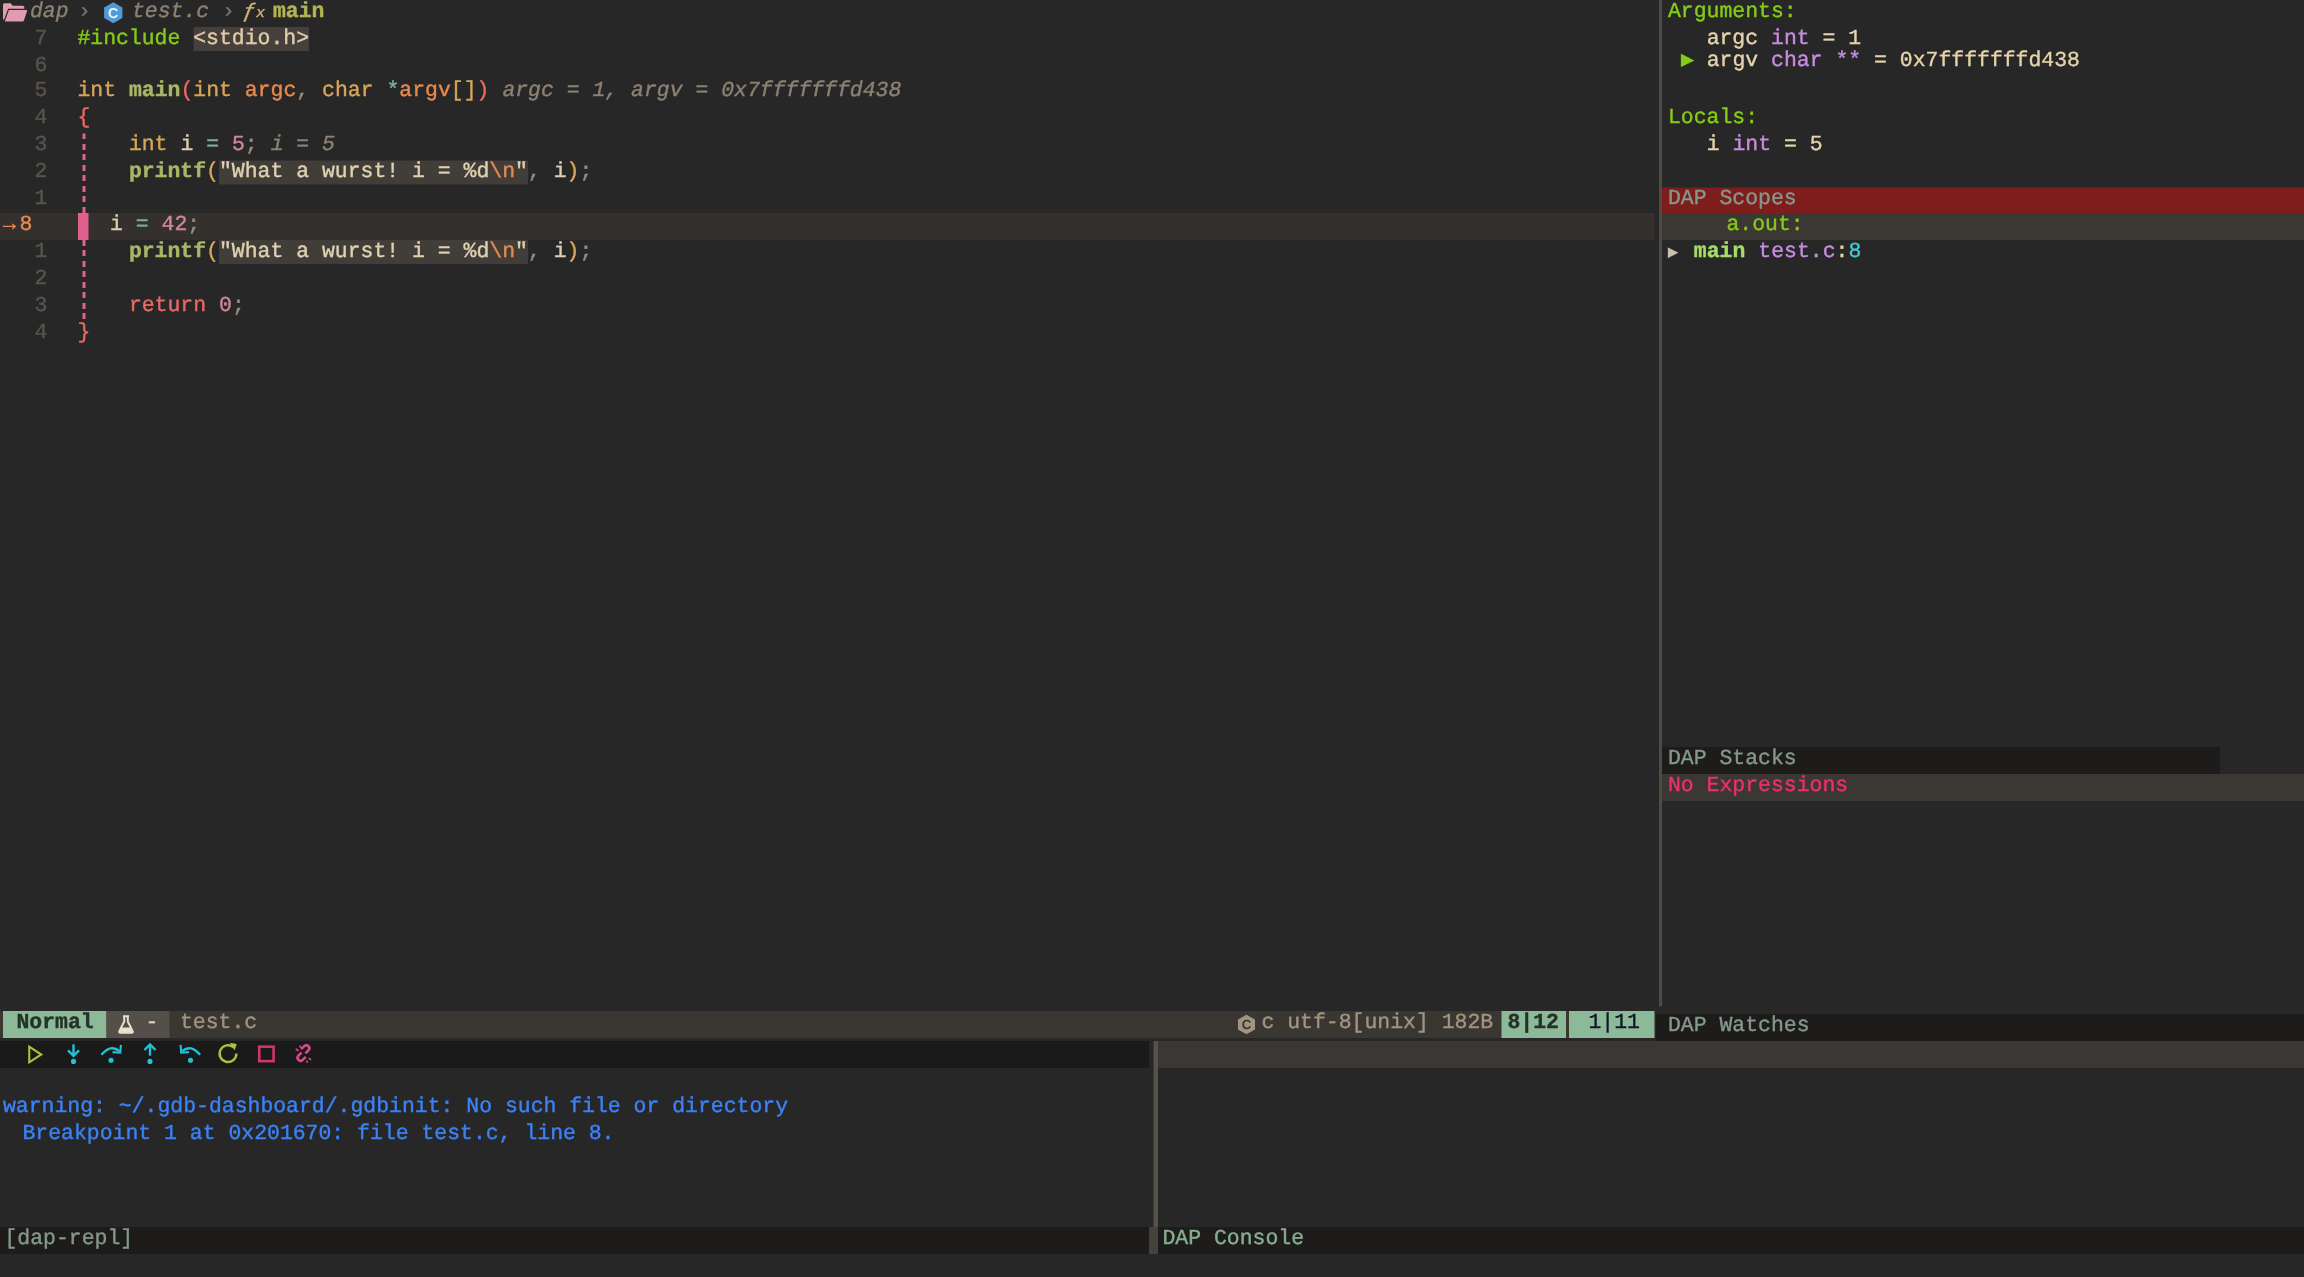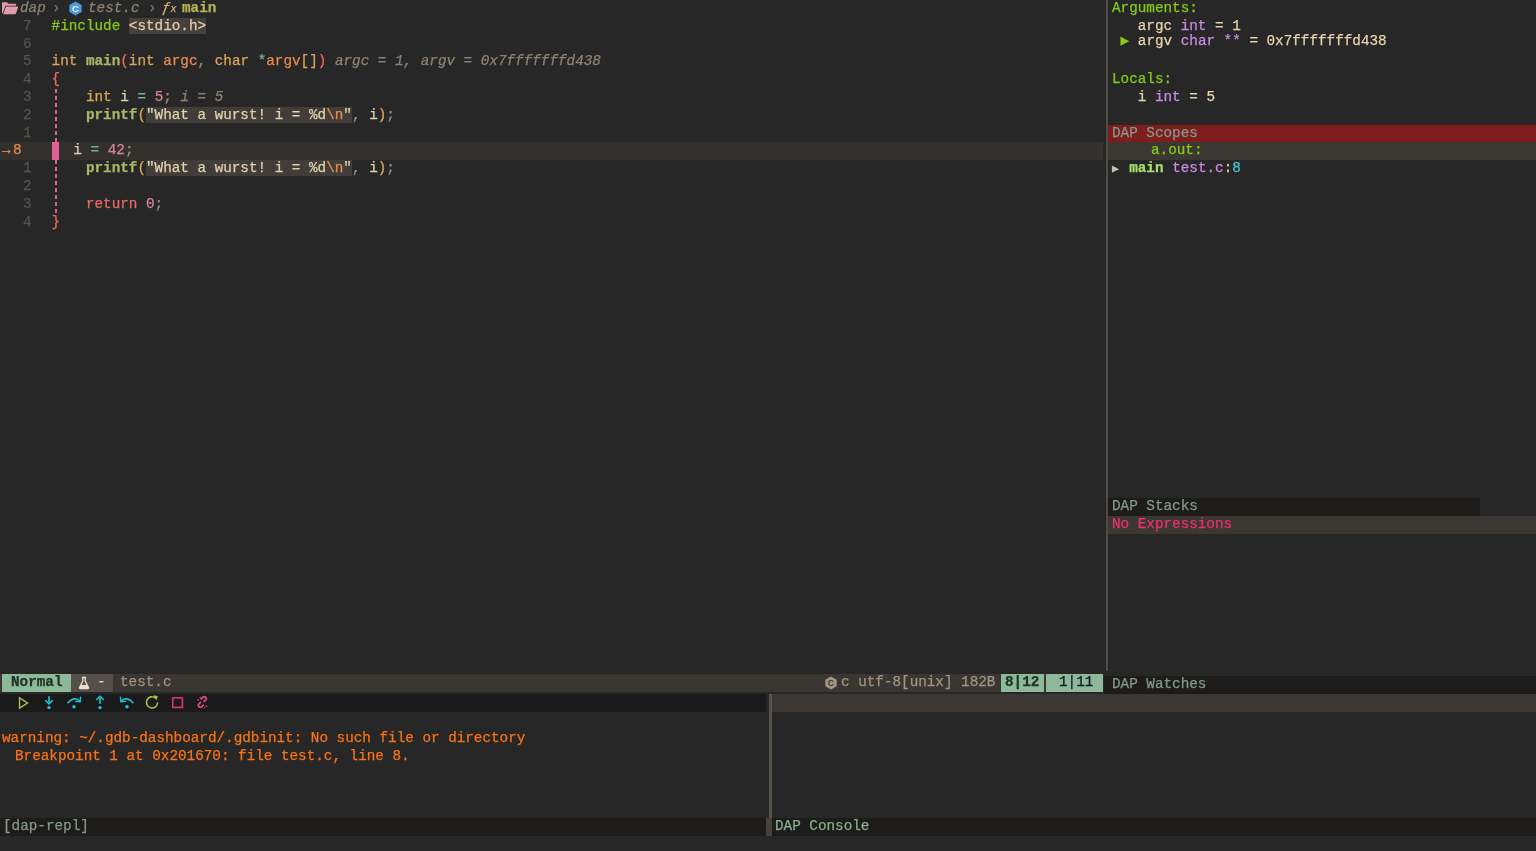--- a/index.html
+++ b/index.html
@@ -25,21 +25,21 @@
   .pnk { color:#d3869b; }
   .gry { color:#998d79; }
   .cmt { color:#8c8273; font-style:italic; }
   .fg  { color:#ddcfae; }
   .lnr { color:#59544b; }
   .strbg { background:#413d38; color:#e0d2b0; }
   .cyn { color:#84cc16; }
   .pur { color:#c78ce0; }
   .val { color:#e6d4ab; }
   .ttl { color:#84988b; }
-  .term { color:#f97316; }
+  .term { color:#3b82f6; }
 </style>
 </head>
 <body>
 
 <div id="codewin" class="abs" style="left:0;top:0;width:1103px;height:676px;">
   
   <svg class="abs" style="left:2px;top:1px;" width="16" height="15" viewBox="0 0 16 15">
       <path fill="#e39bb0" d="M0 2.2 Q0 1.2 1 1.2 L5 1.2 L6.5 2.8 L13.2 2.8 Q14.2 2.8 14.2 3.8 L14.2 4.8 L3.4 4.8 L0.8 12 L0 12 Z"></path>
       <path fill="#e39bb0" d="M3.9 5.6 L15.3 5.6 Q16.3 5.6 16 6.5 L14 12.5 Q13.7 13.3 12.8 13.3 L1.2 13.3 Z"></path>
     </svg>

